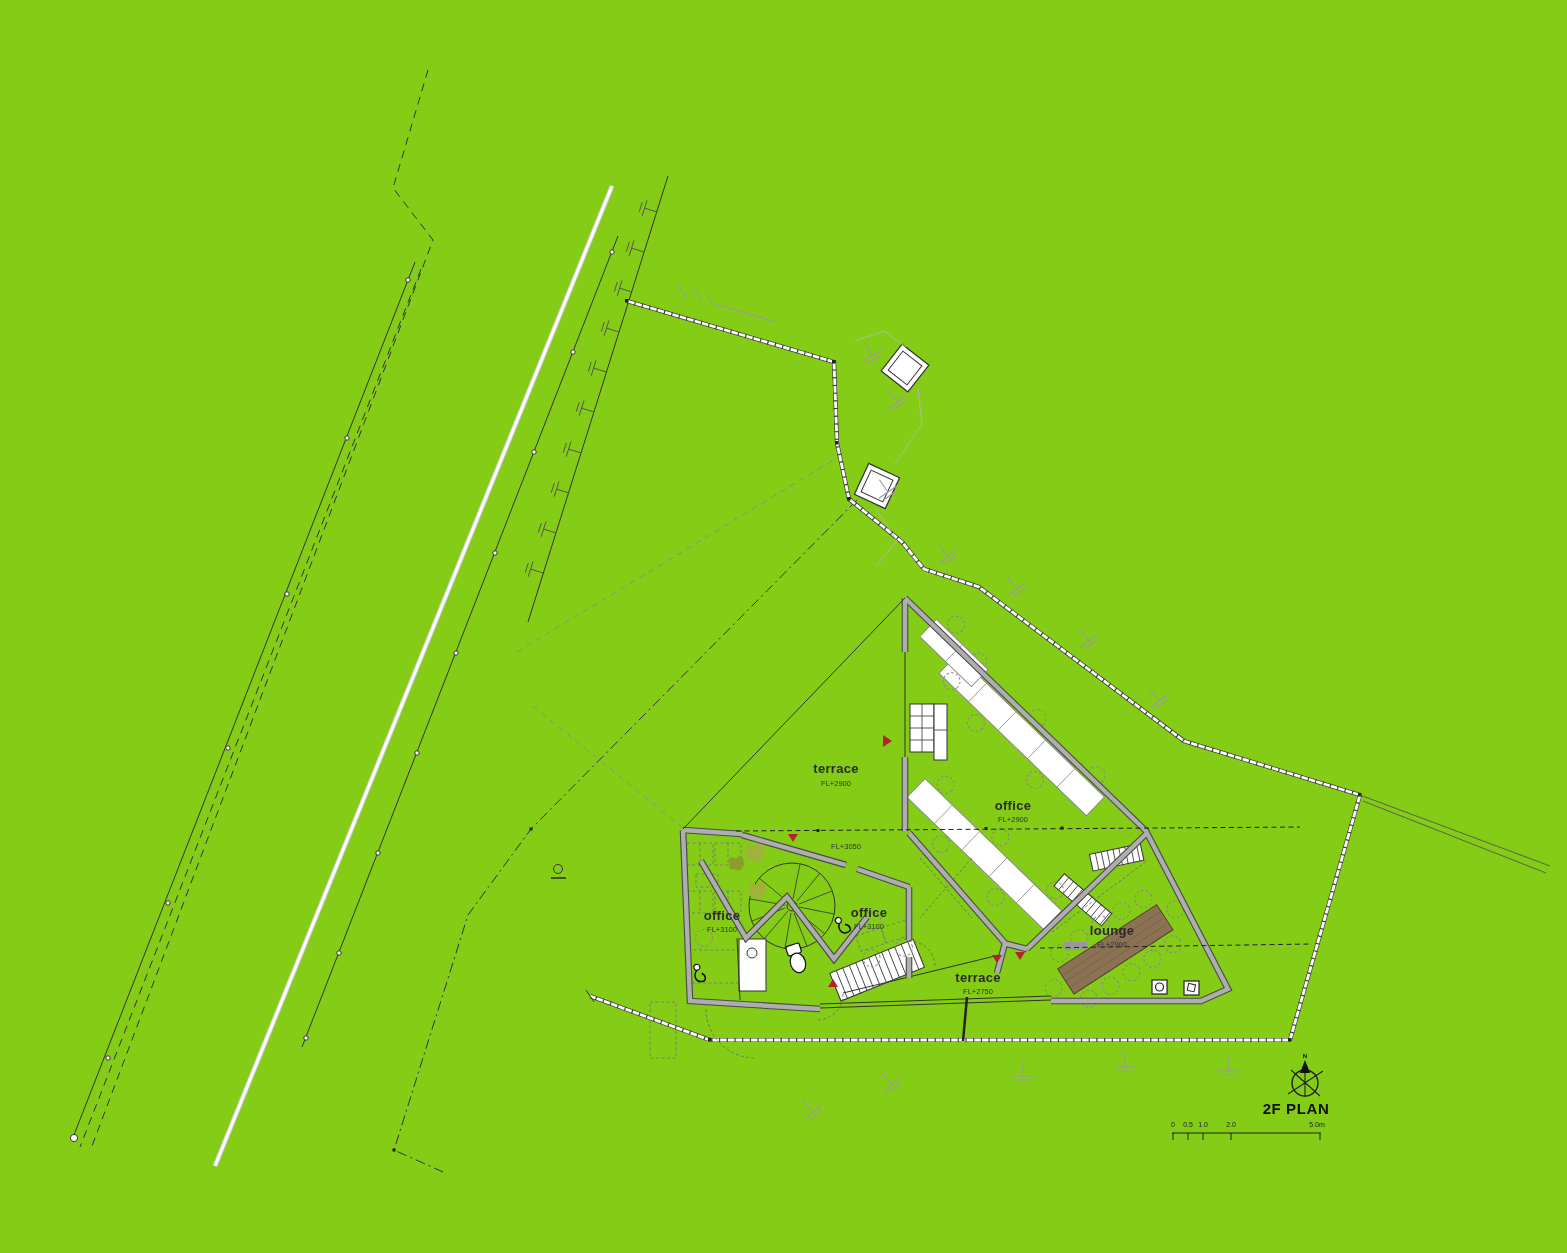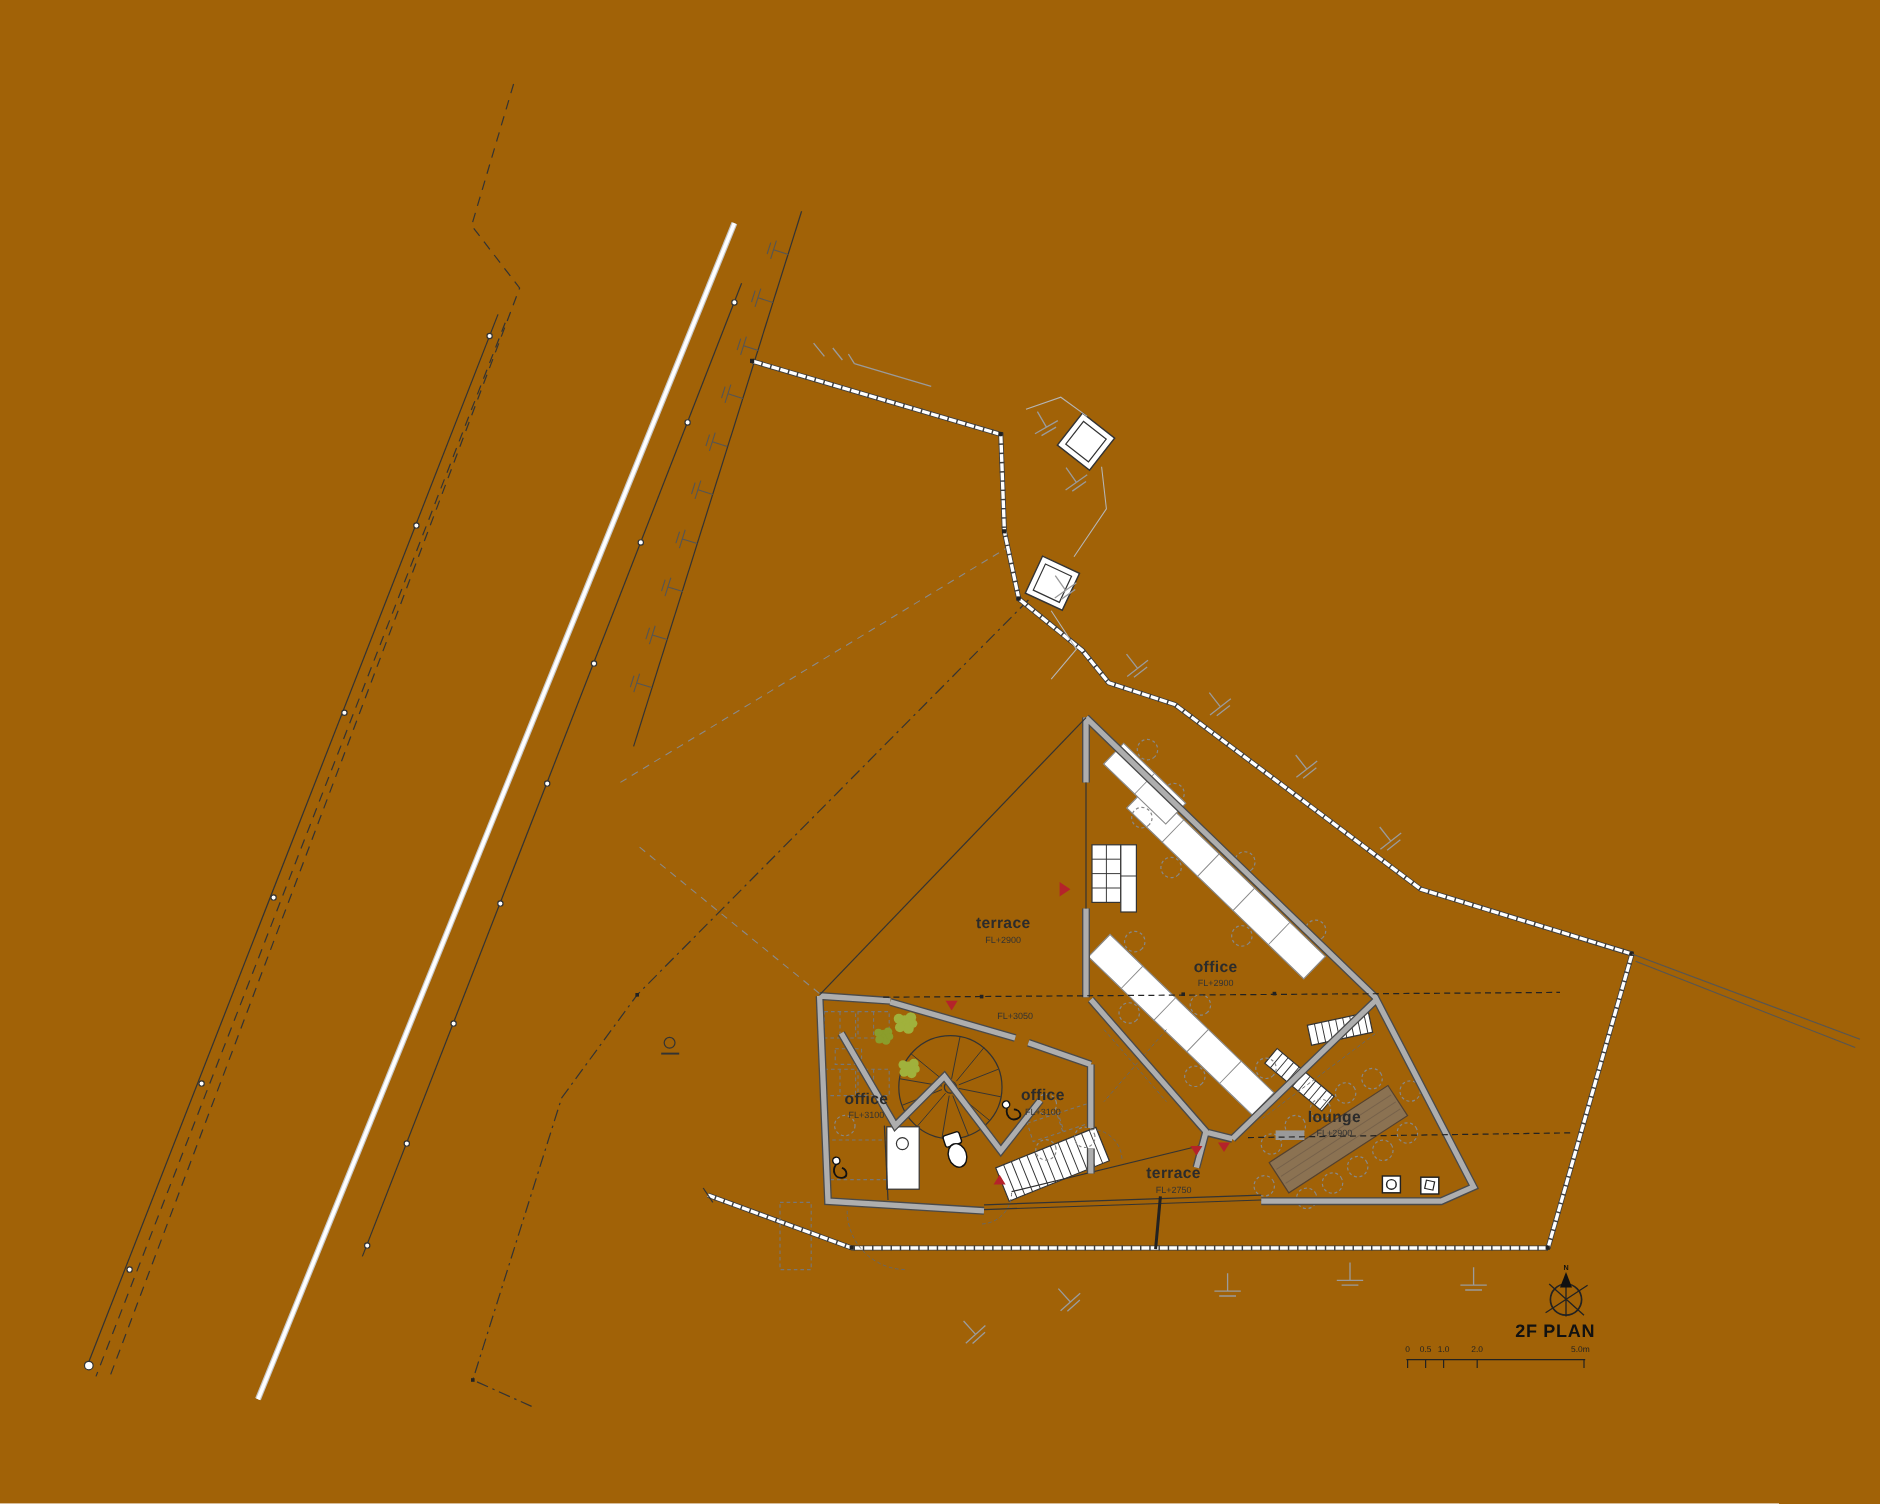--- a/index.html
+++ b/index.html
@@ -1,16 +1,16 @@
 <!DOCTYPE html>
 <html><head>
 <meta charset="utf-8">
 <style>
   html,body{margin:0;padding:0;background:#ffffff;}
-  .canvas{position:relative;width:1567px;height:1253px;background:#a16207;overflow:hidden;
+  .canvas{position:relative;width:1567px;height:1253px;background:#84cc16;overflow:hidden;
           font-family:"Liberation Sans", sans-serif;}
   svg{position:absolute;left:0;top:0;}
   .thin{stroke:#333;stroke-width:1;fill:none;}
   .hair{stroke:#555;stroke-width:.9;fill:none;}
   .dashline{stroke:#333;stroke-width:1;fill:none;stroke-dasharray:8 6;}
   .dashdot{stroke:#333;stroke-width:1;fill:none;stroke-dasharray:10 4 2 4;}
   .accdash{stroke:#8a8a8a;stroke-width:.9;fill:none;stroke-dasharray:6 5;}
   .road{stroke:#c8c8c8;stroke-width:5;fill:none;}
   .roadcore{stroke:#ffffff;stroke-width:3;fill:none;}
   .fedge{stroke:#3f3f3f;stroke-width:4.2;fill:none;}

